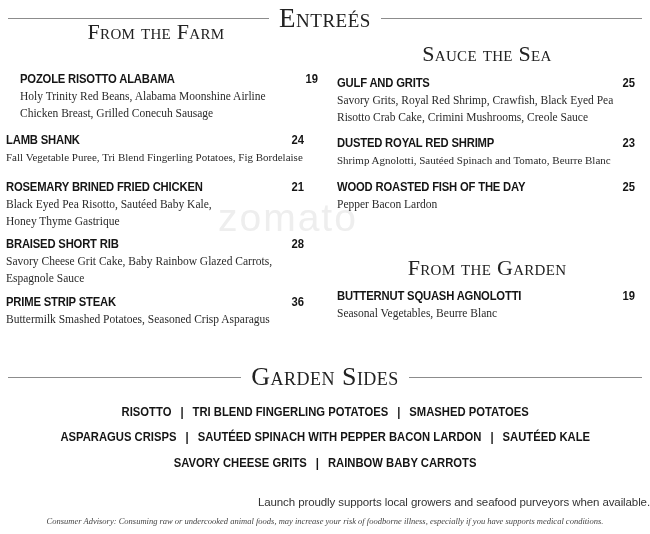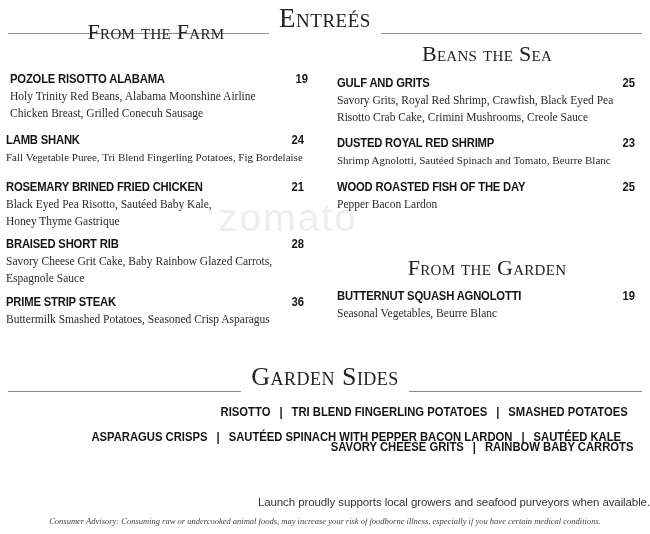--- a/index.html
+++ b/index.html
@@ -2,21 +2,21 @@
 <html><head>
 <meta charset="utf-8">
 <style>
   html, body { margin:0; padding:0; }
   body {
     width:650px; height:534px; background:#ffffff; color:#1a1a1a;
     position:relative; overflow:hidden;
     font-family:"Liberation Sans", sans-serif;
   }
   .divider-row {
-    position:absolute; left:8px; right:8px; display:flex; align-items:flex-end;
+    position:absolute; left:8px; right:8px; display:flex; align-items:center;
   }
   .divider-row .rule { flex:1; height:1px; background:#8c8c8c; }
   .divider-row .title {
     font-family:"Liberation Serif", serif; font-variant:small-caps;
     color:#222; padding:0 10px; letter-spacing:0.5px; white-space:nowrap;
   }
   .sec-title {
     position:absolute; font-family:"Liberation Serif", serif;
     font-variant:small-caps; color:#222; font-size:22px; text-align:center;
     letter-spacing:0.3px;
@@ -29,21 +29,21 @@
   }
   .item .price {
     position:absolute; right:0; top:0; font-weight:bold; font-size:12.5px;
     color:#151515; transform:scaleX(0.9); transform-origin:right;
   }
   .item .desc {
     font-family:"Liberation Serif", serif; font-size:11.5px;
     line-height:17px; color:#2a2a2a; margin-top:2px;
   }
   .sides-line {
-    position:absolute; left:0; right:0; text-align:right;
+    position:absolute; left:0; right:0; text-align:center;
     font-weight:bold; font-size:12.5px; color:#151515; white-space:nowrap;
   }
   .sides-line span.inner { display:inline-block; transform:scaleX(0.9); }
   .sep { padding:0 10px; }
   .footer1 {
     position:absolute; left:0; right:0; top:496px; text-align:right;
     font-size:11.5px; color:#333; letter-spacing:-0.1px;
   }
   .footer2 {
     position:absolute; left:0; right:0; top:516px; text-align:center;
@@ -60,21 +60,21 @@
 <div class="watermark">zomato</div>
 
 <div class="divider-row" style="top:3px;">
   <div class="rule"></div>
   <div class="title" style="font-size:27px;">Entreés</div>
   <div class="rule"></div>
 </div>
 
 <div class="sec-title" style="left:6px; width:300px; top:19px;">From the Farm</div>
 
-<div class="item" style="left:10px; width:298px; top:72px;">
+<div class="item" style="left:20px; width:298px; top:72px;">
   <div class="name">POZOLE RISOTTO ALABAMA</div>
   <div class="price">19</div>
   <div class="desc">
     <div>Holy Trinity Red Beans, Alabama Moonshine Airline</div>
     <div>Chicken Breast, Grilled Conecuh Sausage</div>
   </div>
 </div>
 
 <div class="item" style="left:6px; width:298px; top:133px;">
   <div class="name">LAMB SHANK</div>
@@ -103,21 +103,21 @@
 </div>
 
 <div class="item" style="left:6px; width:298px; top:295px;">
   <div class="name">PRIME STRIP STEAK</div>
   <div class="price">36</div>
   <div class="desc">
     <div>Buttermilk Smashed Potatoes, Seasoned Crisp Asparagus</div>
   </div>
 </div>
 
-<div class="sec-title" style="left:338px; width:298px; top:41px;">Beans the Sea</div>
+<div class="sec-title" style="left:338px; width:298px; top:41px;">Sauce the Sea</div>
 
 <div class="item" style="left:337px; width:298px; top:76px;">
   <div class="name">GULF AND GRITS</div>
   <div class="price">25</div>
   <div class="desc">
     <div>Savory Grits, Royal Red Shrimp, Crawfish, Black Eyed Pea</div>
     <div>Risotto Crab Cake, Crimini Mushrooms, Creole Sauce</div>
   </div>
 </div>
 
@@ -156,20 +156,20 @@
 <div class="sides-line" style="top:405px;">
   <span class="inner">
     <span>RISOTTO</span><span class="sep">|</span><span>TRI BLEND FINGERLING POTATOES</span><span class="sep">|</span><span>SMASHED POTATOES</span>
   </span>
 </div>
 <div class="sides-line" style="top:430px;">
   <span class="inner">
     <span>ASPARAGUS CRISPS</span><span class="sep">|</span><span>SAUTÉED SPINACH WITH PEPPER BACON LARDON</span><span class="sep">|</span><span>SAUTÉED KALE</span>
   </span>
 </div>
-<div class="sides-line" style="top:440px;">
+<div class="sides-line" style="top:456px;">
   <span class="inner">
     <span>SAVORY CHEESE GRITS</span><span class="sep">|</span><span>RAINBOW BABY CARROTS</span>
   </span>
 </div>
 
 <div class="footer1">Launch proudly supports local growers and seafood purveyors when available.</div>
-<div class="footer2">Consumer Advisory: Consuming raw or undercooked animal foods, may increase your risk of foodborne illness, especially if you have certain medical conditions.</div>
+<div class="footer2">Consumer Advisory: Consuming raw or undercooked animal foods, may increase your risk of foodborne illness, especially if you have supports medical conditions.</div>
 
 </body></html>

